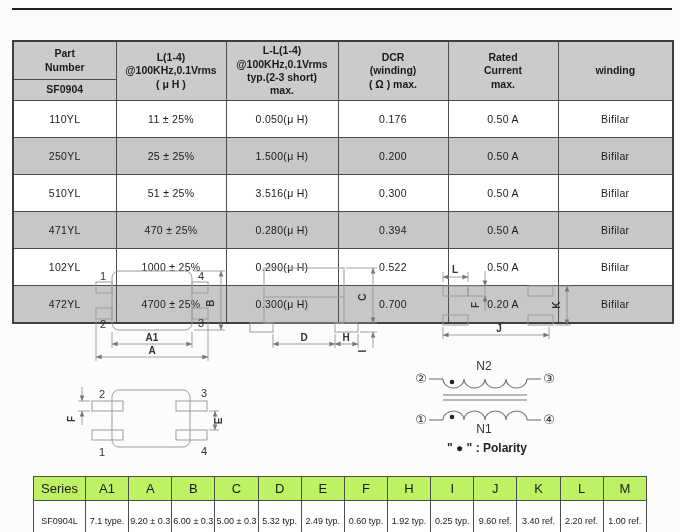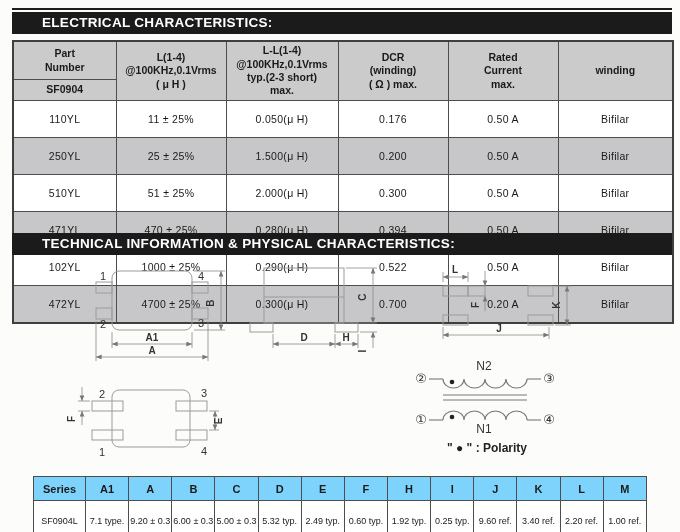--- a/index.html
+++ b/index.html
@@ -25,44 +25,41 @@
   #etable .h1 { height:37px; }
   #etable .h2 { height:20px; }
   #etable tbody tr { height:37px; }
   #etable tbody td { background:#ffffff; letter-spacing:0.3px; }
   #etable tbody tr:nth-child(even) td { background:#c7c7c9; }
 
   
   #dtable { position:absolute; left:33px; top:476px; width:614px; font-size:9px; border:1.5px solid #3f3f3f; background:#fff; }
   #dtable th, #dtable td { border:1px solid #4d4d4d; text-align:center; vertical-align:middle; padding:0 1px; overflow:hidden; white-space:nowrap; }
   #dtable thead tr { height:24px; }
-  #dtable thead th { background:#7dd3fc; font-weight:700; font-size:11px; }
+  #dtable thead th { background:#bef264; font-weight:400; font-size:13px; }
   #dtable tbody tr { height:40px; }
 
   
   #drawings { position:absolute; left:0; top:258px; }
   .ol  { fill:none; stroke:#9b9b9b; stroke-width:1; }
   .dim { fill:none; stroke:#8a8a8a; stroke-width:0.8; }
   .sch { fill:none; stroke:#777777; stroke-width:1.1; }
   .lbl { font-size:10px; font-weight:700; fill:#333; font-family:"Liberation Sans",sans-serif; }
   .pin { font-size:11px; fill:#333; font-family:"Liberation Sans",sans-serif; }
   .term { font-size:13px; fill:#333; font-family:"DejaVu Sans","Liberation Sans",sans-serif; }
   .schlbl { font-size:12px; fill:#333; font-family:"Liberation Sans",sans-serif; }
   .note { font-size:12px; font-weight:700; fill:#222; font-family:"Liberation Sans",sans-serif; }
 </style>
 </head>
 <body>
 
 <div id="page">
 
   <div class="toprule"></div>
 
-  <div id="bar-electrical" class="bar">
-    <span>ELECTRICAL CHARACTERISTICS:</span>
-  </div>
 
   <table id="etable">
     <colgroup>
       <col style="width:103px">
         <col style="width:110px">
         <col style="width:112px">
       <col style="width:110px">
         <col style="width:110px">
         <col style="width:115px">
     </colgroup>
@@ -102,21 +99,21 @@
         <td>250YL</td>
         <td>25 ± 25%</td>
         <td>1.500(μ H)</td>
         <td>0.200</td>
         <td>0.50 A</td>
         <td>Bifilar</td>
       </tr>
       <tr>
         <td>510YL</td>
         <td>51 ± 25%</td>
-        <td>2.000(μ H)</td>
+        <td>3.516(μ H)</td>
         <td>0.300</td>
         <td>0.50 A</td>
         <td>Bifilar</td>
       </tr>
       <tr>
         <td>471YL</td>
         <td>470 ± 25%</td>
         <td>0.280(μ H)</td>
         <td>0.394</td>
         <td>0.50 A</td>
@@ -134,23 +131,20 @@
         <td>472YL</td>
         <td>4700 ± 25%</td>
         <td>0.300(μ H)</td>
         <td>0.700</td>
         <td>0.20 A</td>
         <td>Bifilar</td>
       </tr>
     </tbody>
   </table>
 
-  <div id="bar-technical" class="bar">
-    <span>TECHNICAL INFORMATION &amp; PHYSICAL CHARACTERISTICS:</span>
-  </div>
 
   <svg id="drawings" width="680" height="215" viewBox="0 0 680 215">
     <defs>
       <marker id="ahe" orient="auto" markerWidth="9" markerHeight="8" refX="7" refY="3">
         <path d="M0,0 L7,3 L0,6 Z" fill="#777"></path>
       </marker>
       <marker id="ahs" orient="auto-start-reverse" markerWidth="9" markerHeight="8" refX="7" refY="3">
         <path d="M0,0 L7,3 L0,6 Z" fill="#777"></path>
       </marker>
     </defs>

